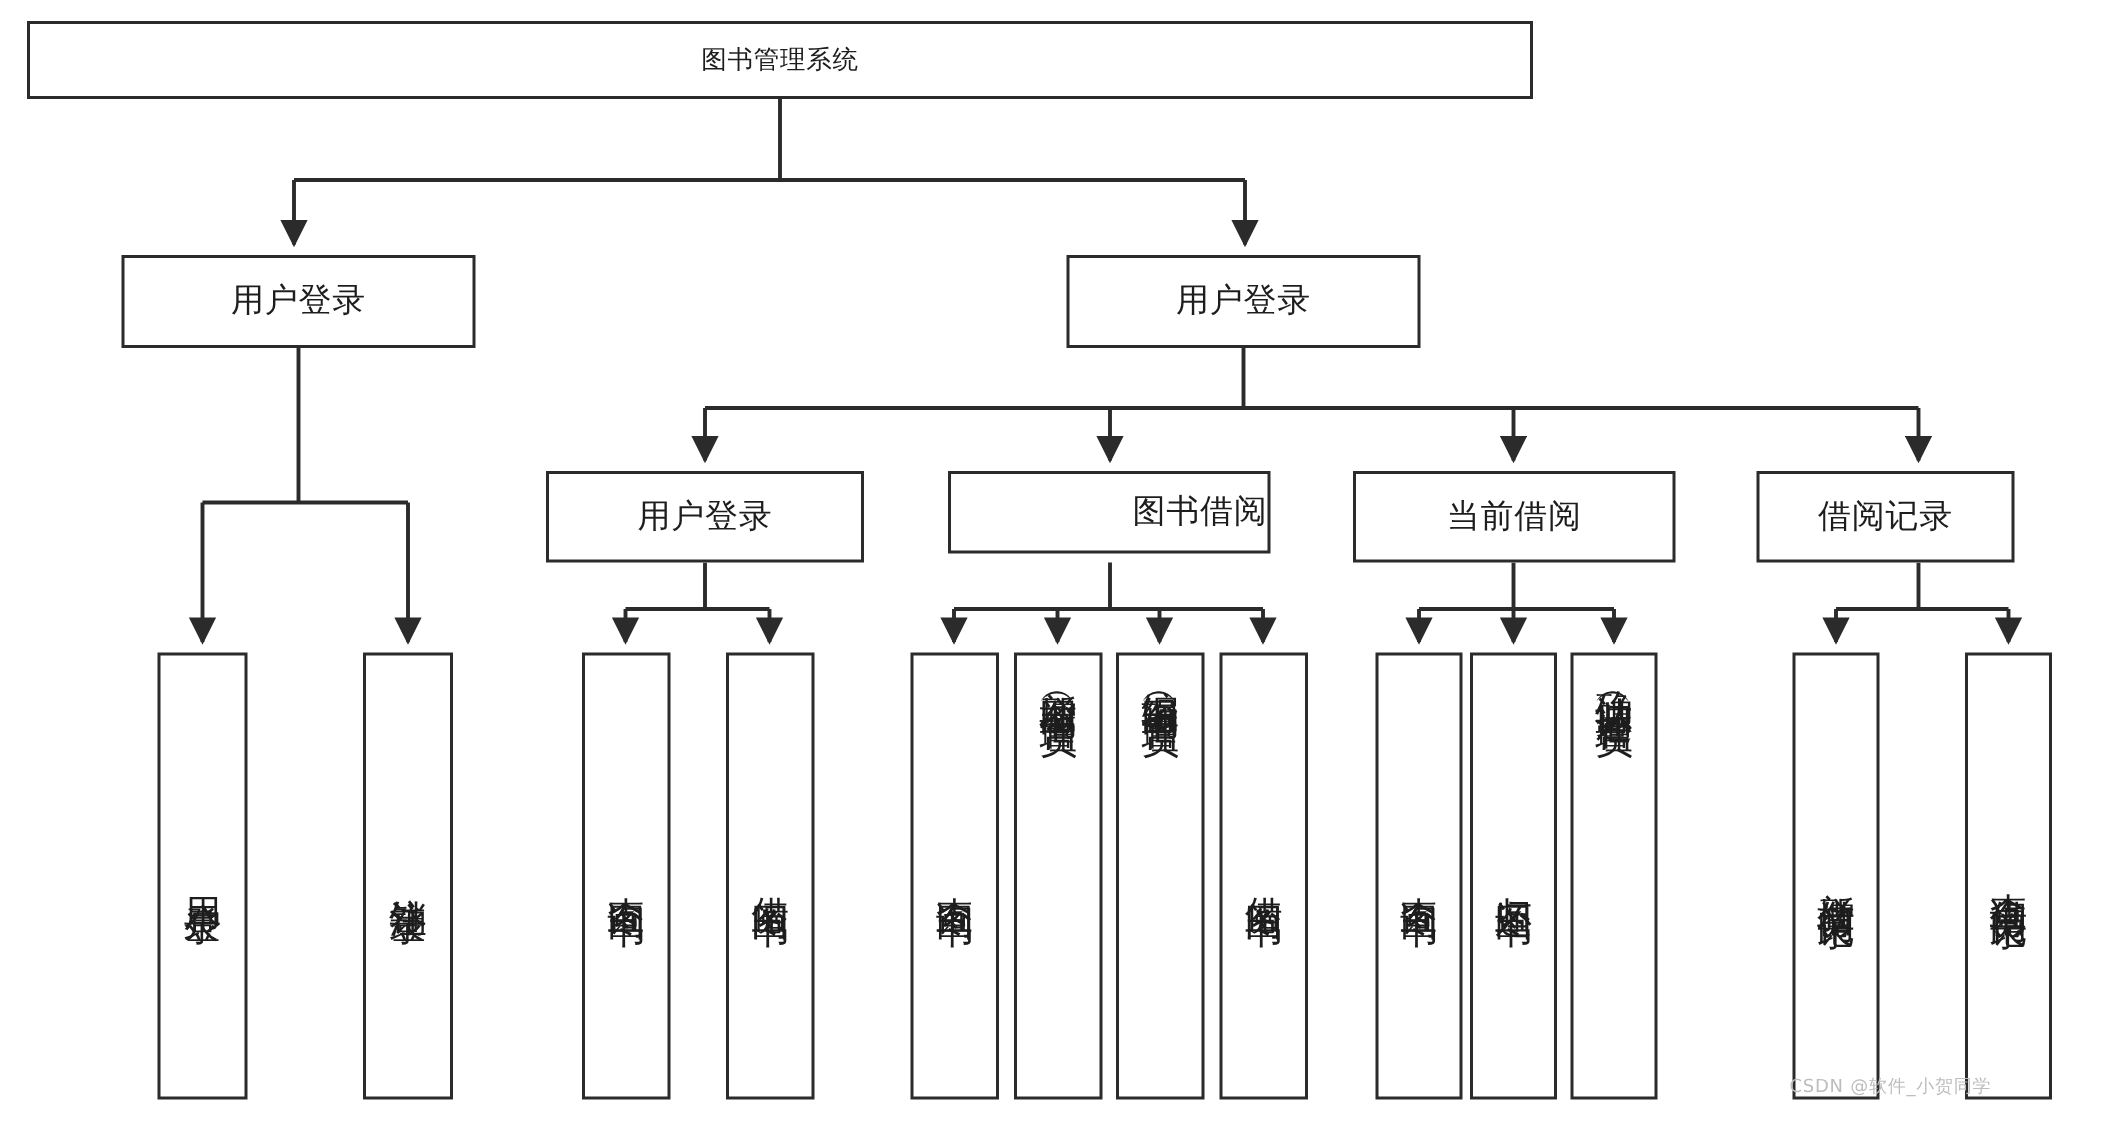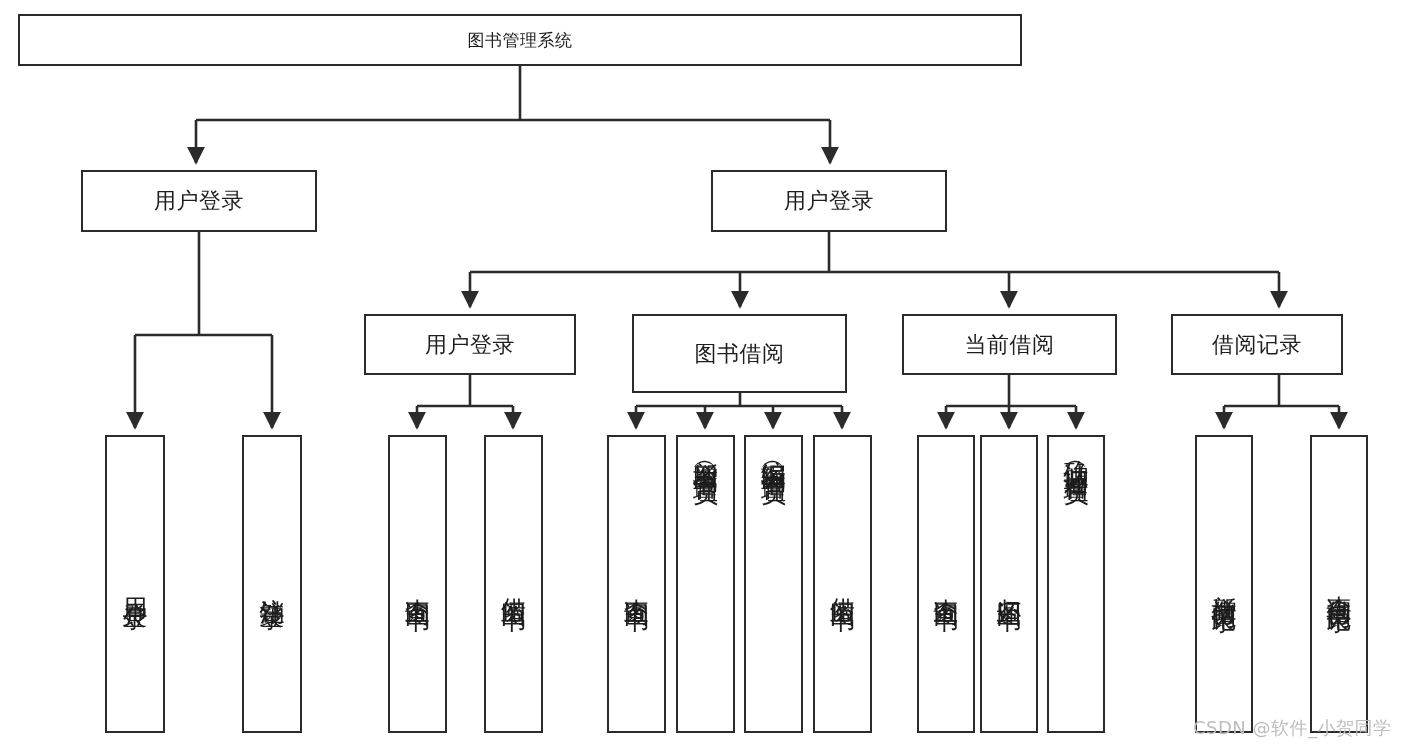--- a/index.html
+++ b/index.html
@@ -61,21 +61,21 @@
     letter-spacing: 3px;
     white-space: nowrap;
   }
   .node.vert.mid {
     align-items: center;
     padding-top: 0;
   }
   .watermark {
     position: absolute;
     color: #bdbdbd;
-    font-size: 18px;
+    font-size: 12px;
     letter-spacing: 0.5px;
     white-space: nowrap;
     font-family: "DejaVu Sans", "Liberation Sans", sans-serif;
   }
 </style>
 </head>
 <body>
 
 <div id="canvas">
 
@@ -137,21 +137,21 @@
   <div class="node horiz" style="left:81px;top:170px;width:236px;height:62px;">
     <span class="lbl">用户登录</span>
   </div>
   <div class="node horiz" style="left:711px;top:170px;width:236px;height:62px;">
     <span class="lbl">用户登录</span>
   </div>
 
   <div class="node horiz" style="left:364px;top:314px;width:212px;height:61px;">
     <span class="lbl">用户登录</span>
   </div>
-  <div class="node horiz" style="left:632px;top:314px;width:215px;height:79px;">
+  <div class="node horiz" style="left:632px;top:314px;width:215px;height:55px;justify-content:flex-end;">
     <span class="lbl">图书借阅</span>
   </div>
   <div class="node horiz" style="left:902px;top:314px;width:215px;height:61px;">
     <span class="lbl">当前借阅</span>
   </div>
   <div class="node horiz" style="left:1171px;top:314px;width:172px;height:61px;">
     <span class="lbl">借阅记录</span>
   </div>
 
   <div class="node vert mid" style="left:105px;top:435px;width:60px;height:298px;">

